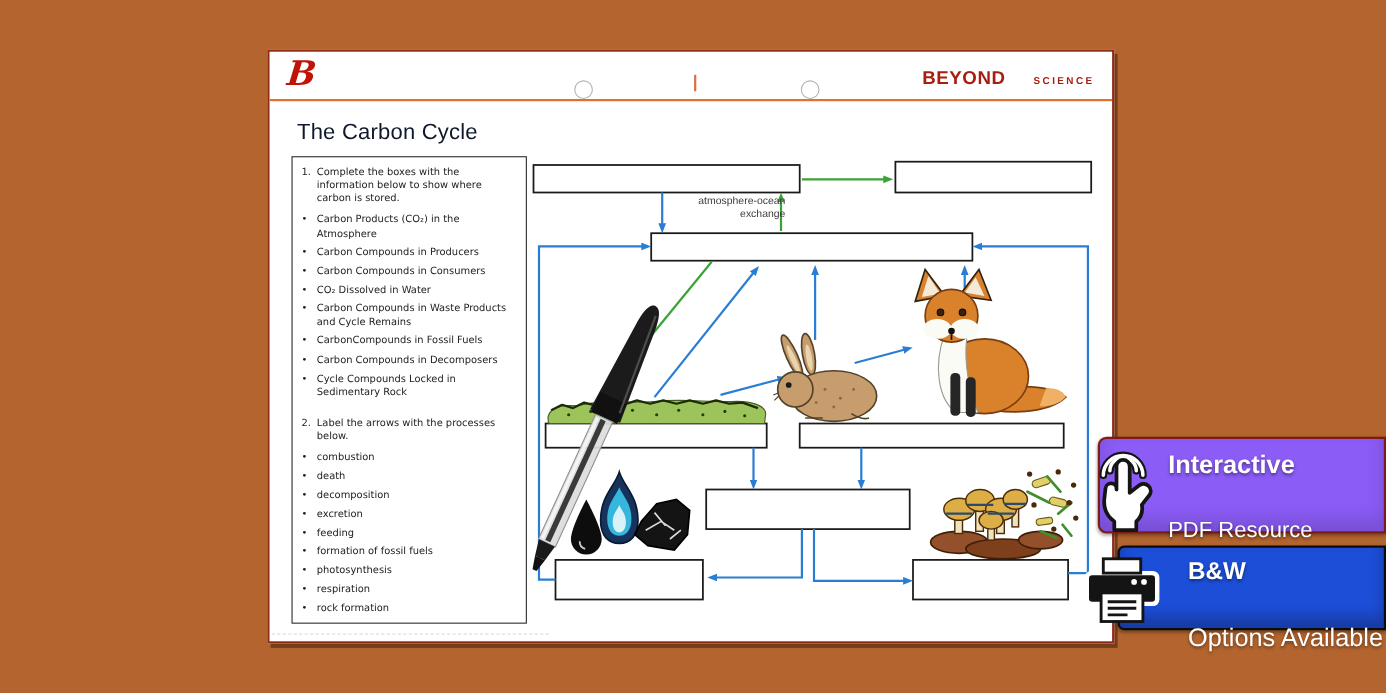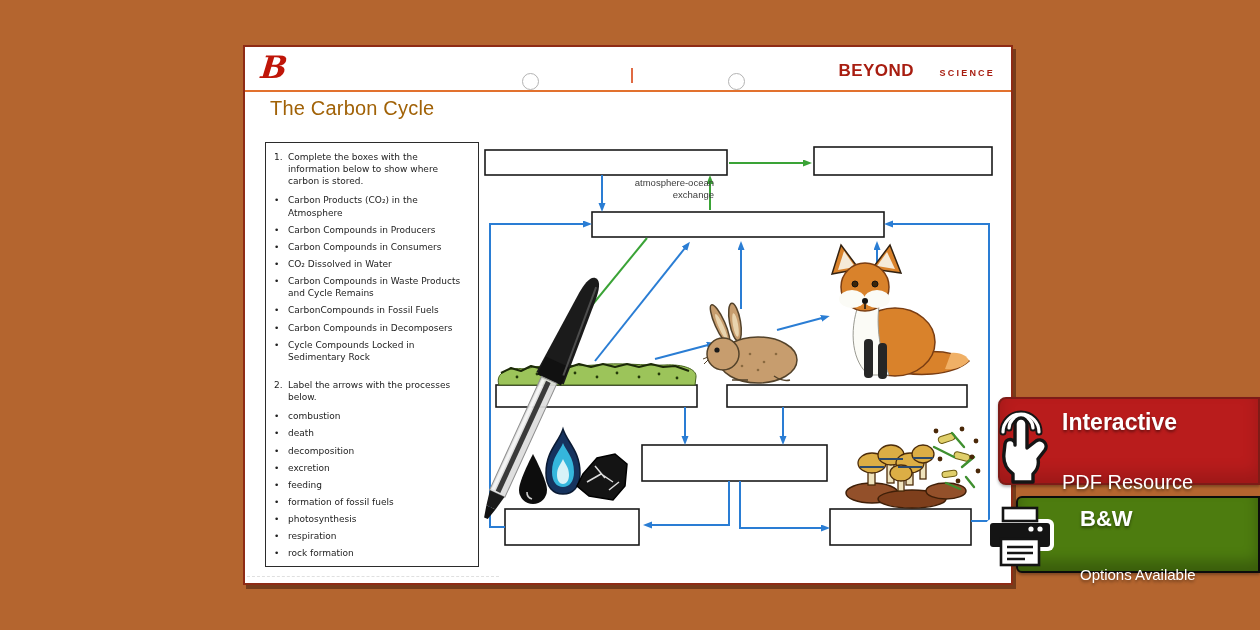--- a/index.html
+++ b/index.html
@@ -12,21 +12,21 @@
             font-family:"DejaVu Serif",serif;font-style:italic;font-weight:bold;
             font-size:31px;color:#bf1508;transform:skewX(-6deg);}
   .hole{position:absolute;top:26px;width:17px;height:17px;border:1.5px solid #b3b3b3;
         border-radius:50%;box-sizing:border-box;}
   .hole1{left:277px;} .hole2{left:483px;}
   .tick{position:absolute;left:386px;top:21px;width:2px;height:15px;background:#e06a43;}
   .brand{position:absolute;right:16px;top:14px;color:#a81d10;white-space:nowrap;}
   .brand .b1{font-size:17px;font-weight:bold;letter-spacing:.5px;margin-top:18px;}
   .brand .b2{font-size:9px;font-weight:bold;letter-spacing:2.2px;margin-left:21px;}
   .rule{position:absolute;left:0;top:43px;width:100%;height:2px;background:#e2712e;}
-  .title{position:absolute;left:25px;top:50px;font-size:20px;color:#a16207;letter-spacing:.2px;}
+  .title{position:absolute;left:25px;top:62px;font-size:20px;color:#0f172a;letter-spacing:.2px;}
   
   .instr{position:absolute;left:20px;top:95px;width:214px;height:425px;box-sizing:border-box;
          border:1.5px solid #2b2b2b;padding:8px 9px 6px 8px;
          font-family:"DejaVu Sans","Liberation Sans",sans-serif;font-size:9px;
          line-height:1.35;color:#222;}
   .instr ul{list-style:none;margin:0;padding:0;}
   .instr li{display:flex;margin:0 0 5px 0;}
   .instr li.head{margin:0 0 7px 0;}
   .instr .mk{flex:0 0 14px;}
   .instr .tx{flex:1;}
@@ -40,21 +40,21 @@
   
   .badge{position:absolute;box-sizing:border-box;color:#fff;}
   .badge-red{left:998px;top:397px;width:262px;height:88px;border:2px solid #7e1b17;
       border-radius:8px 0 0 8px;box-shadow:inset 0 -10px 16px rgba(0,0,0,.15),0 2px 3px rgba(0,0,0,.3);}
   .badge-dark{left:1016px;top:496px;width:244px;height:77px;border:2px solid #0c0c0c;
       border-radius:6px 0 0 6px;box-shadow:inset 0 -10px 14px rgba(0,0,0,.25),0 2px 3px rgba(0,0,0,.3);}
   .badge .t1{position:absolute;left:62px;top:10px;font-size:23px;font-weight:bold;
       text-shadow:0 2px 3px rgba(0,0,0,.45);}
   .badge .t2{position:absolute;left:62px;top:40px;font-size:20px;text-shadow:0 2px 3px rgba(0,0,0,.45);margin-top:32px;}
   .badge-dark .t1{top:8px;font-size:22px;}
-  .badge-dark .t2{top:36px;font-size:15px;}
+  .badge-dark .t2{top:36px;font-size:23px;}
   .badge-icon{position:absolute;}
   .icon-hand{left:984px;top:398px;}
   .icon-printer{left:982px;top:505px;}
 </style>
 </head>
 <body>
 
 <div class="stage">
 
   <div class="page">
@@ -311,37 +311,37 @@
         <path d="M-5,250 L5,250 L2,262 L-2,262 Z" fill="#111"></path>
       </g>
     </svg>
 
     <div class="exchange-label">
       <div>atmosphere-ocean</div>
       <div>exchange</div>
     </div>
   </div>
 
-  <div class="badge badge-red" style="background: #b91c1c;">
+  <div class="badge badge-red" style="background: #8b5cf6;">
     <div class="t1">Interactive</div>
     <div class="t2">PDF Resource</div>
   </div>
   <svg class="badge-icon icon-hand" width="74" height="88" viewBox="0 0 74 88">
     <g fill="none" stroke="#151515" stroke-width="7" stroke-linecap="round">
       <path d="M25,30 A12,12 0 0 1 49,30"></path>
       <path d="M19,34 A18,18 0 0 1 55,34"></path>
     </g>
     <g fill="none" stroke="#ffffff" stroke-width="3.2" stroke-linecap="round">
       <path d="M25,30 A12,12 0 0 1 49,30"></path>
       <path d="M19,34 A18,18 0 0 1 55,34"></path>
     </g>
     <path fill="#ffffff" stroke="#151515" stroke-width="3.4" stroke-linejoin="round" d="M31,26 a6,6 0 0 1 12,0 v24 l9,-7 a6.5,6.5 0 0 1 9,9 l-7,9 a16,16 0 0 1 -5,15 v8 h-20 v-8 c-7,-5 -10,-13 -9,-21 l1,-9 a5,5 0 0 1 10,1 z"></path>
   </svg>
 
-  <div class="badge badge-dark" style="background: #4d7c0f;">
+  <div class="badge badge-dark" style="background: #1d4ed8;">
     <div class="t1">B&amp;W</div>
     <div class="t2">Options Available</div>
   </div>
   <svg class="badge-icon icon-printer" width="76" height="66" viewBox="0 0 76 66">
     <rect x="4" y="14" width="68" height="32" rx="6" fill="#ffffff"></rect>
     <rect x="8" y="18" width="60" height="24" rx="3" fill="#141414"></rect>
     <circle cx="58" cy="24" r="2.6" fill="#ffffff"></circle>
     <circle cx="49" cy="24" r="2.6" fill="#ffffff"></circle>
     <rect x="21" y="3" width="34" height="13" fill="#ffffff" stroke="#141414" stroke-width="2.6"></rect>
     <rect x="19" y="34" width="38" height="26" fill="#ffffff" stroke="#141414" stroke-width="2.6"></rect>

